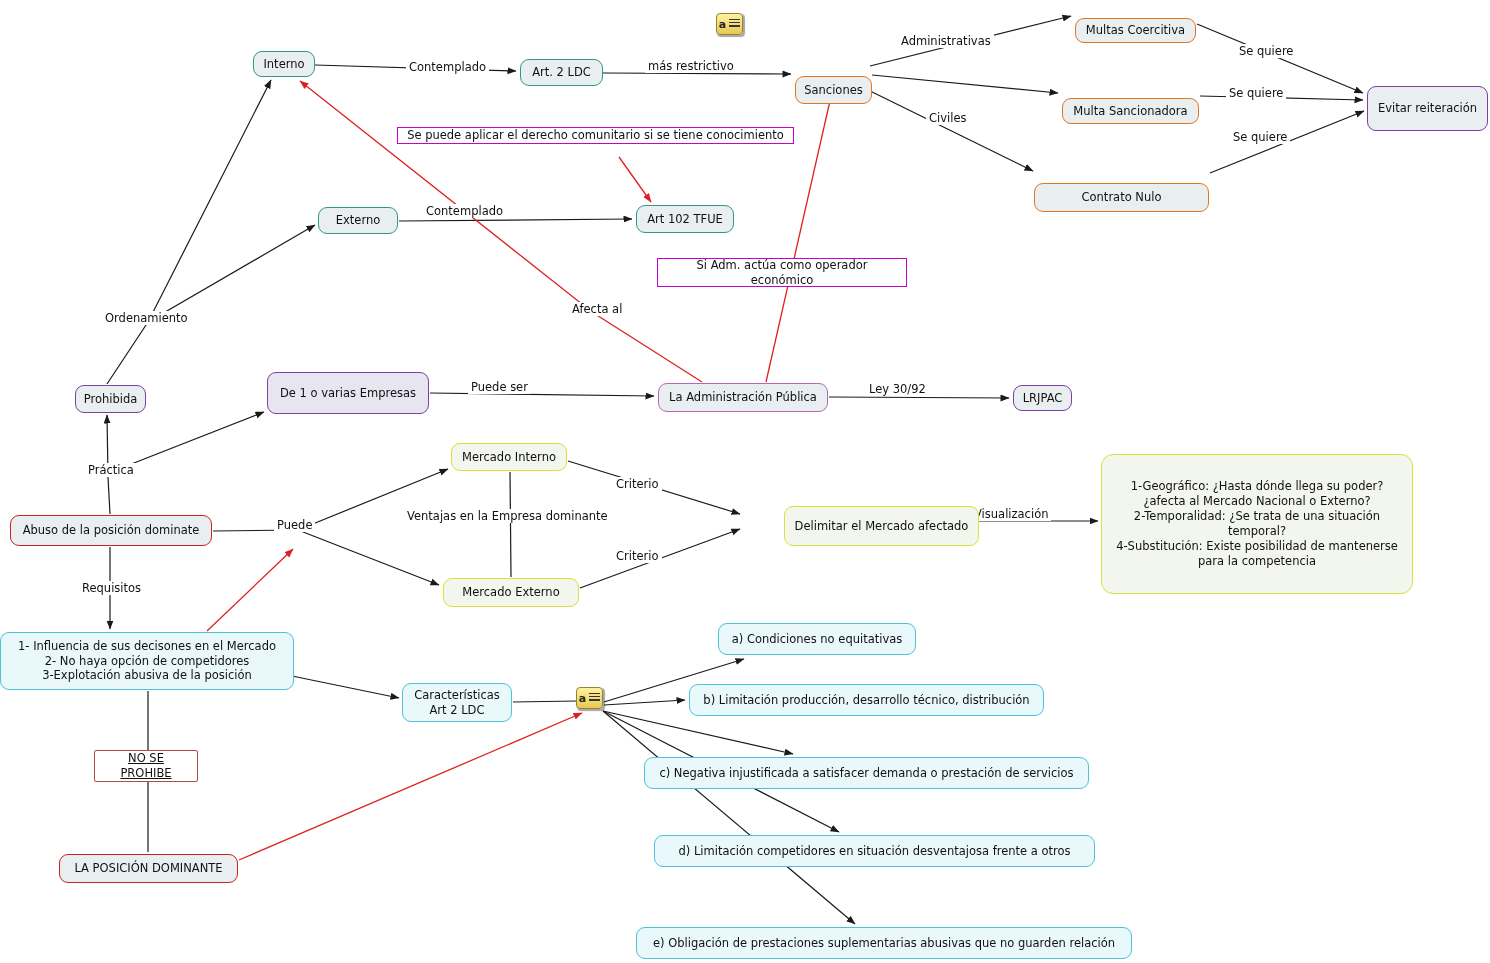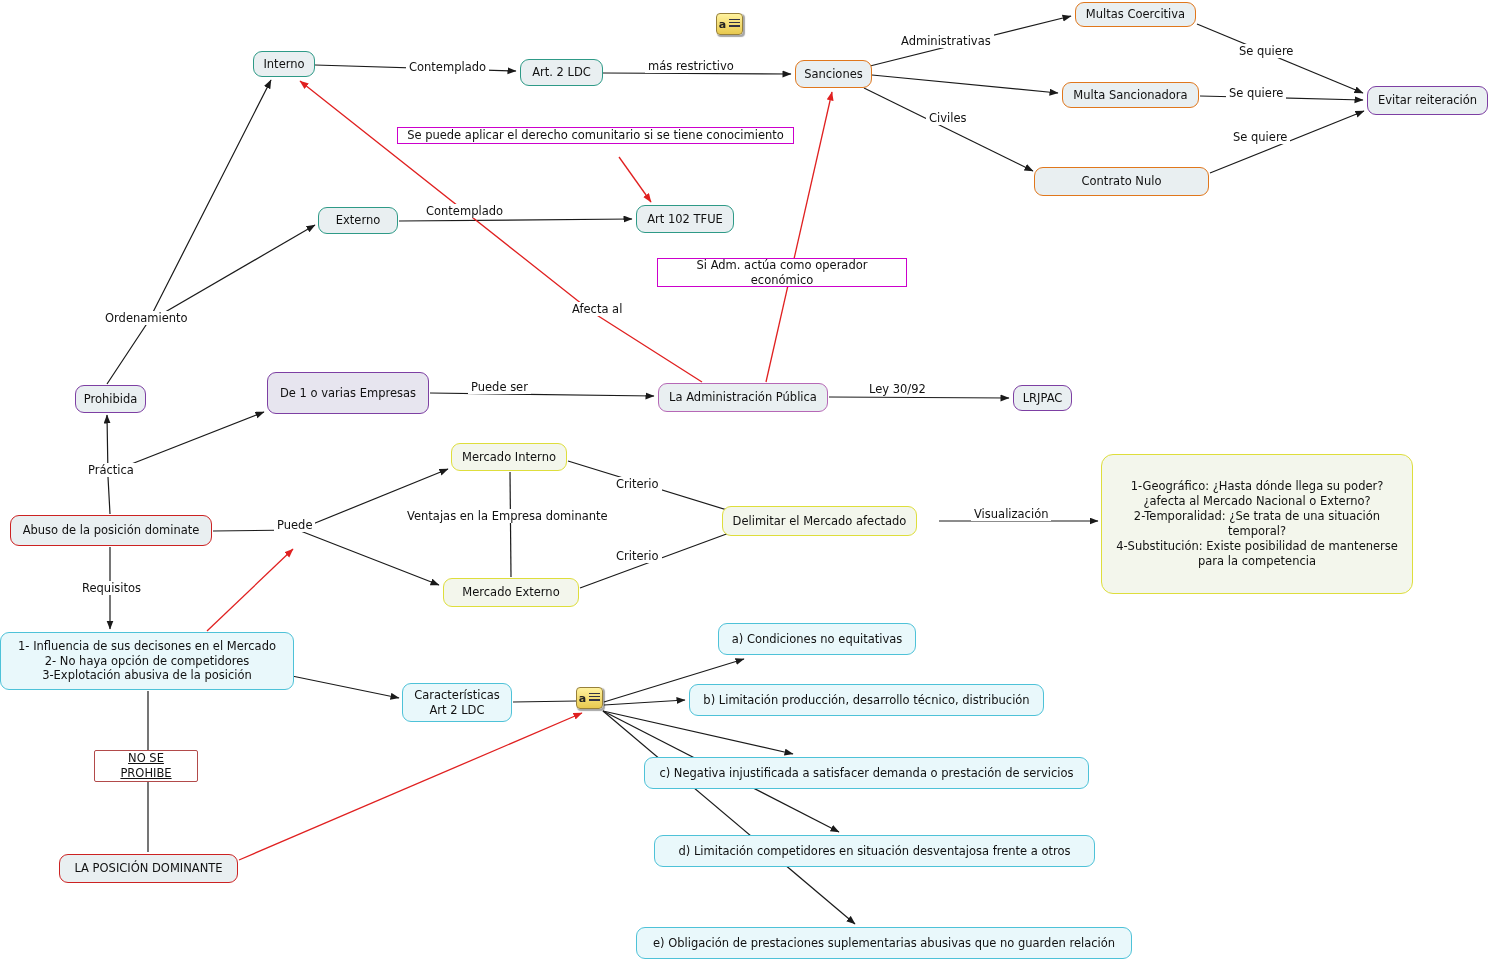--- a/index.html
+++ b/index.html
@@ -5,21 +5,21 @@
   html,body{margin:0;padding:0;background:#fff;}
   #canvas{position:relative;width:1490px;height:963px;background:#ffffff;overflow:hidden;
           font-family:"DejaVu Sans","Liberation Sans",sans-serif;color:#111;}
   svg.wires{position:absolute;left:0;top:0;z-index:1;}
   .lk{stroke:#1a1a1a;stroke-width:1.2;fill:none;}
   .lkr{stroke:#e02020;stroke-width:1.3;fill:none;}
   .node{position:absolute;box-sizing:border-box;display:flex;align-items:center;justify-content:center;
         text-align:center;font-size:11.5px;line-height:1.3;background:#e9eff1;border:1.2px solid #666;
         border-radius:9px;padding:1px 6px;z-index:3;white-space:pre-line;}
   .teal{border-color:#2e9a87;}
-  .orange{border-color:#e0771c;}
+  .orange{border-color:#e0771c;margin-top:16px;}
   .purple{border-color:#7d3fa3;}
   .pink{border-color:#b668b6;}
   .lav{background:#e7e5ef;}
   .note{border-color:#cc00cc;background:#ffffff;border-radius:0;}
   .yellow{border-color:#dede3c;background:#f3f6ec;}
   .redb{border-color:#cc2222;}
   .cyan{border-color:#4ec2d8;background:#e9f8fb;}
   .underl{border:1px solid #b24a4a;background:#fff;border-radius:2px;text-decoration:underline;}
   .link-label{position:absolute;font-size:11.5px;background:#ffffff;padding:0 3px;white-space:nowrap;z-index:2;}
   .res-icon{position:absolute;width:27px;height:22px;z-index:4;box-sizing:border-box;
@@ -101,33 +101,33 @@
   <div class="link-label" style="left:613px;top:477px">Criterio</div>
   <div class="link-label" style="left:613px;top:549px">Criterio</div>
   <div class="link-label" style="left:971px;top:507px">Visualización</div>
   <div class="link-label" style="left:79px;top:581px">Requisitos</div>
 
   <div class="node teal" style="left:253px;top:51px;width:62px;height:26px">Interno</div>
   <div class="node teal" style="left:520px;top:59px;width:83px;height:27px">Art. 2 LDC</div>
   <div class="node orange" style="left:795px;top:60px;width:77px;height:28px">Sanciones</div>
   <div class="node orange" style="left:1075px;top:2px;width:121px;height:25px">Multas Coercitiva</div>
   <div class="node orange" style="left:1062px;top:82px;width:137px;height:26px">Multa Sancionadora</div>
-  <div class="node purple" style="left:1367px;top:86px;width:121px;height:29px">Evitar reiteración</div>
+  <div class="node purple" style="left:1367px;top:86px;width:121px;height:45px">Evitar reiteración</div>
   <div class="node orange" style="left:1034px;top:167px;width:175px;height:29px">Contrato Nulo</div>
   <div class="node note" style="left:397px;top:127px;width:397px;height:17px">Se puede aplicar el derecho comunitario si se tiene conocimiento</div>
   <div class="node teal" style="left:318px;top:207px;width:80px;height:27px">Externo</div>
   <div class="node teal" style="left:636px;top:205px;width:98px;height:28px">Art 102 TFUE</div>
   <div class="node note" style="left:657px;top:258px;width:250px;height:29px">Si Adm. actúa como operador económico</div>
   <div class="node purple" style="left:75px;top:385px;width:71px;height:28px">Prohibida</div>
   <div class="node purple lav" style="left:267px;top:372px;width:162px;height:42px">De 1 o varias Empresas</div>
   <div class="node pink" style="left:658px;top:383px;width:170px;height:29px">La Administración Pública</div>
   <div class="node purple" style="left:1013px;top:385px;width:59px;height:26px">LRJPAC</div>
   <div class="node yellow" style="left:451px;top:443px;width:116px;height:28px">Mercado Interno</div>
   <div class="node yellow" style="left:443px;top:578px;width:136px;height:29px">Mercado Externo</div>
-  <div class="node yellow" style="left:722px;top:506px;width:195px;height:30px">Delimitar el Mercado afectado</div>
+  <div class="node yellow" style="left:784px;top:506px;width:195px;height:40px">Delimitar el Mercado afectado</div>
   <div class="node yellow" style="left:1101px;top:454px;width:312px;height:140px;border-radius:12px">1-Geográfico: ¿Hasta dónde llega su poder?
 ¿afecta al Mercado Nacional o Externo?
 2-Temporalidad: ¿Se trata de una situación
 temporal?
 4-Substitución: Existe posibilidad de mantenerse
 para la competencia</div>
   <div class="node redb" style="left:10px;top:515px;width:202px;height:31px">Abuso de la posición dominate</div>
   <div class="node cyan" style="left:0px;top:632px;width:294px;height:58px">1- Influencia de sus decisones en el Mercado
 2- No haya opción de competidores
 3-Explotación abusiva de la posición</div>

